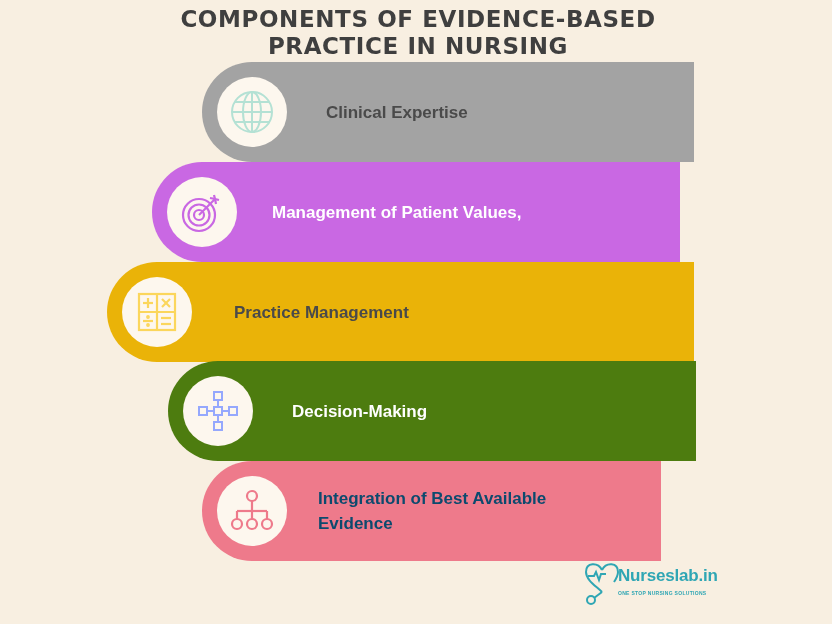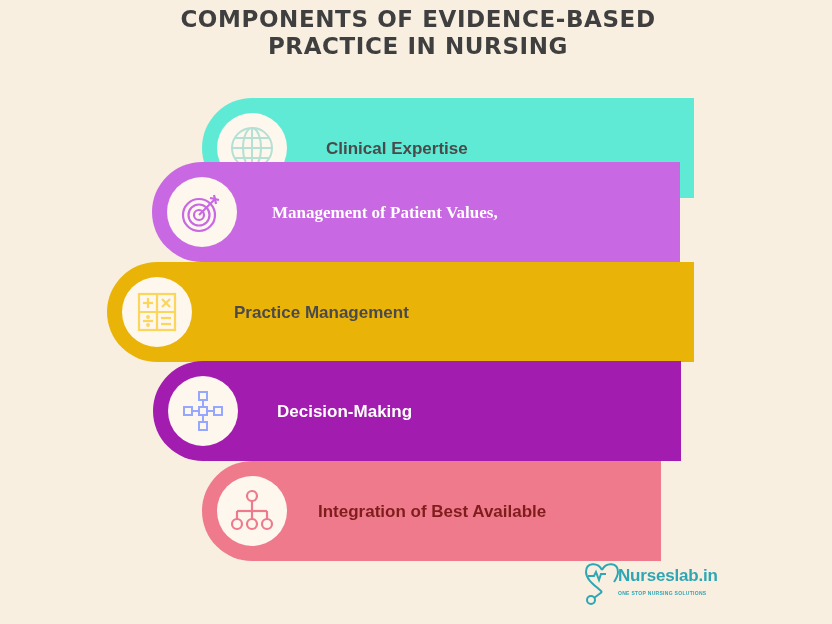--- a/index.html
+++ b/index.html
@@ -46,21 +46,21 @@
   }
 </style>
 </head>
 <body>
 
 <div class="title">
   <div>COMPONENTS OF EVIDENCE-BASED</div>
   <div>PRACTICE IN NURSING</div>
 </div>
 
-<div class="banner" style="left:202px; top:62px; width:492px; background:#5eead4;margin-top:36px;">
+<div class="banner" style="left:202px; top:62px; width:492px; background:#a3a3a3;">
   <div class="circle">
     <svg viewBox="0 0 46 46" fill="none" stroke="#b4e1d4" stroke-width="2">
       <circle cx="23" cy="23" r="20"></circle>
       <ellipse cx="23" cy="23" rx="9" ry="20"></ellipse>
       <line x1="23" y1="3" x2="23" y2="43"></line>
       <line x1="3" y1="23" x2="43" y2="23"></line>
       <line x1="6" y1="13" x2="40" y2="13"></line>
       <line x1="6" y1="33" x2="40" y2="33"></line>
     </svg>
   </div>
@@ -71,21 +71,21 @@
   <div class="circle">
     <svg viewBox="0 0 46 46" fill="none" stroke="#c968e3" stroke-width="2.2">
       <circle cx="20" cy="26" r="16"></circle>
       <circle cx="20" cy="26" r="10.5"></circle>
       <circle cx="20" cy="26" r="5"></circle>
       <line x1="20" y1="26" x2="36" y2="10"></line>
       <polyline points="31,9 36,10 37,15"></polyline>
       <polyline points="35,6 36,10 40,11"></polyline>
     </svg>
   </div>
-  <div class="label" style="left:120px; color:#ffffff;font-family:Liberation Serif, serif;">
+  <div class="label" style="left:120px; color:#ffffff;">
     <div>
       <div>Management of Patient Values,</div>
     </div>
   </div>
 </div>
 
 <div class="banner" style="left:107px; top:262px; width:587px; background:#eab308;">
   <div class="circle">
     <svg viewBox="0 0 46 46" fill="none" stroke="#fbd65c" stroke-width="2.2">
       <rect x="5" y="5" width="36" height="36"></rect>
@@ -98,21 +98,21 @@
       <line x1="9" y1="32" x2="19" y2="32"></line>
       <circle cx="14" cy="28" r="0.8" fill="#fbd65c"></circle>
       <circle cx="14" cy="36" r="0.8" fill="#fbd65c"></circle>
       <line x1="27" y1="29" x2="37" y2="29"></line>
       <line x1="27" y1="35" x2="37" y2="35"></line>
     </svg>
   </div>
   <div class="label" style="left:127px; color:#4a4a4a;">Practice Management</div>
 </div>
 
-<div class="banner" style="left:153px; top:361px; width:528px; background:#a21caf;">
+<div class="banner" style="left:168px; top:361px; width:528px; background:#4d7c0f;">
   <div class="circle">
     <svg viewBox="0 0 46 46" fill="none" stroke="#95a8fd" stroke-width="2">
       <rect x="19" y="4" width="8" height="8"></rect>
       <rect x="19" y="19" width="8" height="8"></rect>
       <rect x="19" y="34" width="8" height="8"></rect>
       <rect x="4" y="19" width="8" height="8"></rect>
       <rect x="34" y="19" width="8" height="8"></rect>
       <line x1="23" y1="12" x2="23" y2="19"></line>
       <line x1="23" y1="27" x2="23" y2="34"></line>
       <line x1="12" y1="23" x2="19" y2="23"></line>
@@ -129,23 +129,24 @@
       <line x1="23" y1="13" x2="23" y2="23"></line>
       <line x1="8" y1="23" x2="38" y2="23"></line>
       <line x1="8" y1="23" x2="8" y2="31"></line>
       <line x1="23" y1="23" x2="23" y2="31"></line>
       <line x1="38" y1="23" x2="38" y2="31"></line>
       <circle cx="8" cy="36" r="5"></circle>
       <circle cx="23" cy="36" r="5"></circle>
       <circle cx="38" cy="36" r="5"></circle>
     </svg>
   </div>
-  <div class="label" style="left:116px; color:#7f1d1d;">
+  <div class="label" style="left:116px; color:#0c4a6e;">
     <div>
       <div>Integration of Best Available</div>
+      <div>Evidence</div>
     </div>
   </div>
 </div>
 
 <div class="logo">
   <svg style="position:absolute; left:0; top:0;" width="44" height="46" viewBox="0 0 44 46" fill="none" stroke="#2fa6b4" stroke-width="2">
     <path d="M20 10 C 16 2, 4 2, 4 12 C 4 20, 14 26, 20 32"></path>
     <path d="M20 10 C 24 2, 36 2, 36 12 C 36 16, 34 19, 32 22"></path>
     <polyline points="6,16 12,16 14,12 17,20 19,14 24,14"></polyline>
     <path d="M20 32 L 12 38"></path>

